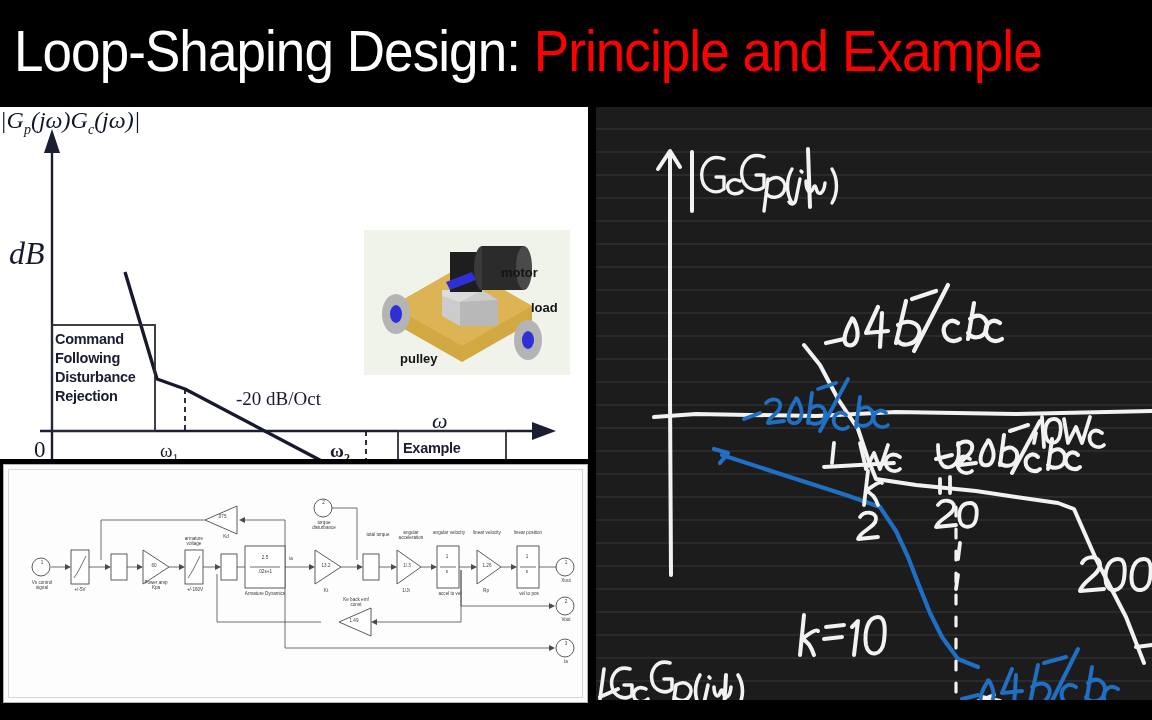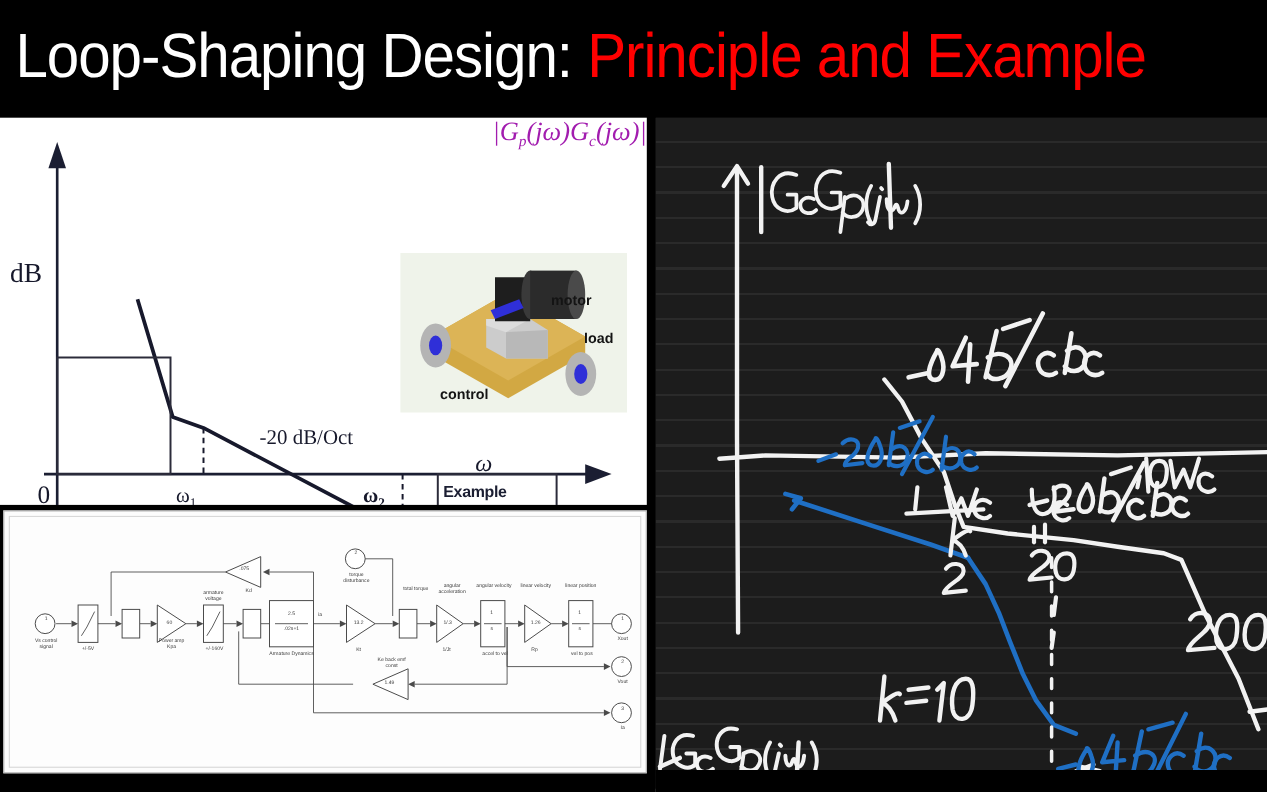--- a/index.html
+++ b/index.html
@@ -11,23 +11,23 @@
   #title-text{position:absolute;left:14px;top:16px;font-size:57px;line-height:70px;
     font-family:"Liberation Sans",sans-serif;font-weight:400;white-space:nowrap;
     letter-spacing:-1px;transform:scaleX(0.93);transform-origin:left top;}
   .t-white{color:#ffffff;}
   .t-red{color:#ff0000;}
 
   
   #bode-panel{position:absolute;left:0px;top:107px;width:588px;height:352px;background:#fff;overflow:hidden;}
   #bode-svg{position:absolute;left:0;top:0;}
   .bode-lbl{position:absolute;font-family:"Liberation Serif",serif;color:#1c1f33;font-weight:bold;}
-  #lbl-db{left:9px;top:128px;font-size:25px;font-family:"Liberation Serif",serif;color:#16182b;font-weight:400;}
+  #lbl-db{left:9px;top:128px;font-style:italic;font-size:32px;font-family:"Liberation Serif",serif;color:#16182b;font-weight:400;}
   #lbl-zero{left:34px;top:330px;font-size:23px;font-family:"Liberation Serif",serif;color:#16182b;font-weight:400;}
-  #lbl-tf{left:78px;top:117px;font-size:24px;font-style:italic;font-family:"Liberation Serif",serif;color:#a21caf;font-weight:400;white-space:nowrap;text-align:right;}
+  #lbl-tf{left:78px;top:117px;font-size:24px;font-style:italic;font-family:"Liberation Serif",serif;color:#0f172a;font-weight:400;white-space:nowrap;}
   #lbl-tf sub{font-size:14px;font-style:italic;}
   #box-cmd{position:absolute;left:55px;top:223px;width:95px;height:95px;}
   #box-cmd div{font-family:"Liberation Sans",sans-serif;font-size:14.5px;font-weight:bold;color:#1b1e32;line-height:19px;letter-spacing:-.3px;}
   #box-sensor{position:absolute;left:403px;top:332px;width:100px;height:100px;}
   #box-sensor div{font-family:"Liberation Sans",sans-serif;font-size:14.5px;font-weight:bold;color:#1b1e32;line-height:19px;letter-spacing:-.3px;}
   #lbl-slope{position:absolute;left:236px;top:281px;font-size:19px;font-family:"Liberation Serif",serif;color:#17192c;white-space:nowrap;}
   #lbl-omega{position:absolute;left:432px;top:301px;font-size:22px;font-style:italic;font-family:"Liberation Serif",serif;color:#17192c;}
   .wtick{position:absolute;font-size:19px;font-family:"Liberation Serif",serif;color:#17192c;}
   #w1{left:160px;top:333px;} #wc{left:259px;top:333px;margin-top:12px;} #w2{left:330px;top:333px;font-weight:bold;}
   .wtick sub{font-size:12px;}
@@ -78,20 +78,26 @@
       <rect x="398" y="324" width="108" height="111" fill="none" stroke="#2b2b3a" stroke-width="1.8"></rect>
     </svg>
 
     <div id="lbl-db" class="bode-lbl">dB</div>
     <div id="lbl-zero" class="bode-lbl">0</div>
 
     <div id="lbl-tf">
       <span>|</span><span>G</span><sub>p</sub><span>(jω)</span><span>G</span><sub>c</sub><span>(jω)</span><span>|</span>
     </div>
 
+    <div id="box-cmd">
+      <div>Command</div>
+      <div>Following</div>
+      <div>Disturbance</div>
+      <div>Rejection</div>
+    </div>
 
     <div id="box-sensor">
       <div>Example</div>
       <div>Noise</div>
 
     </div>
 
     <div id="lbl-slope">-20 dB/Oct</div>
     <div id="lbl-omega">ω</div>
 
@@ -119,21 +125,21 @@
 
         <ellipse cx="118" cy="38" rx="8" ry="22" fill="#3a3a3a"></ellipse>
         <rect x="118" y="16" width="42" height="44" fill="#2b2b2b"></rect>
         <ellipse cx="160" cy="38" rx="8" ry="22" fill="#4a4a4a"></ellipse>
 
         <polygon points="82,52 108,42 112,50 86,60" fill="#2f2fd8"></polygon>
       </svg>
     </div>
     <div id="motor-label">motor</div>
     <div id="load-label">load</div>
-    <div id="pulley-label">control</div>
+    <div id="pulley-label">pulley</div>
   </div>
 
   <div id="sim-panel">
     <div id="sim-inner">
       <svg width="573" height="227" style="position:absolute;left:0;top:0;">
         <g stroke="#4a4a4a" stroke-width="0.8" fill="none">
 
           <path d="M42,97 H56"></path>
           <path d="M78,97 H96"></path>
           <path d="M118,97 H128"></path>

